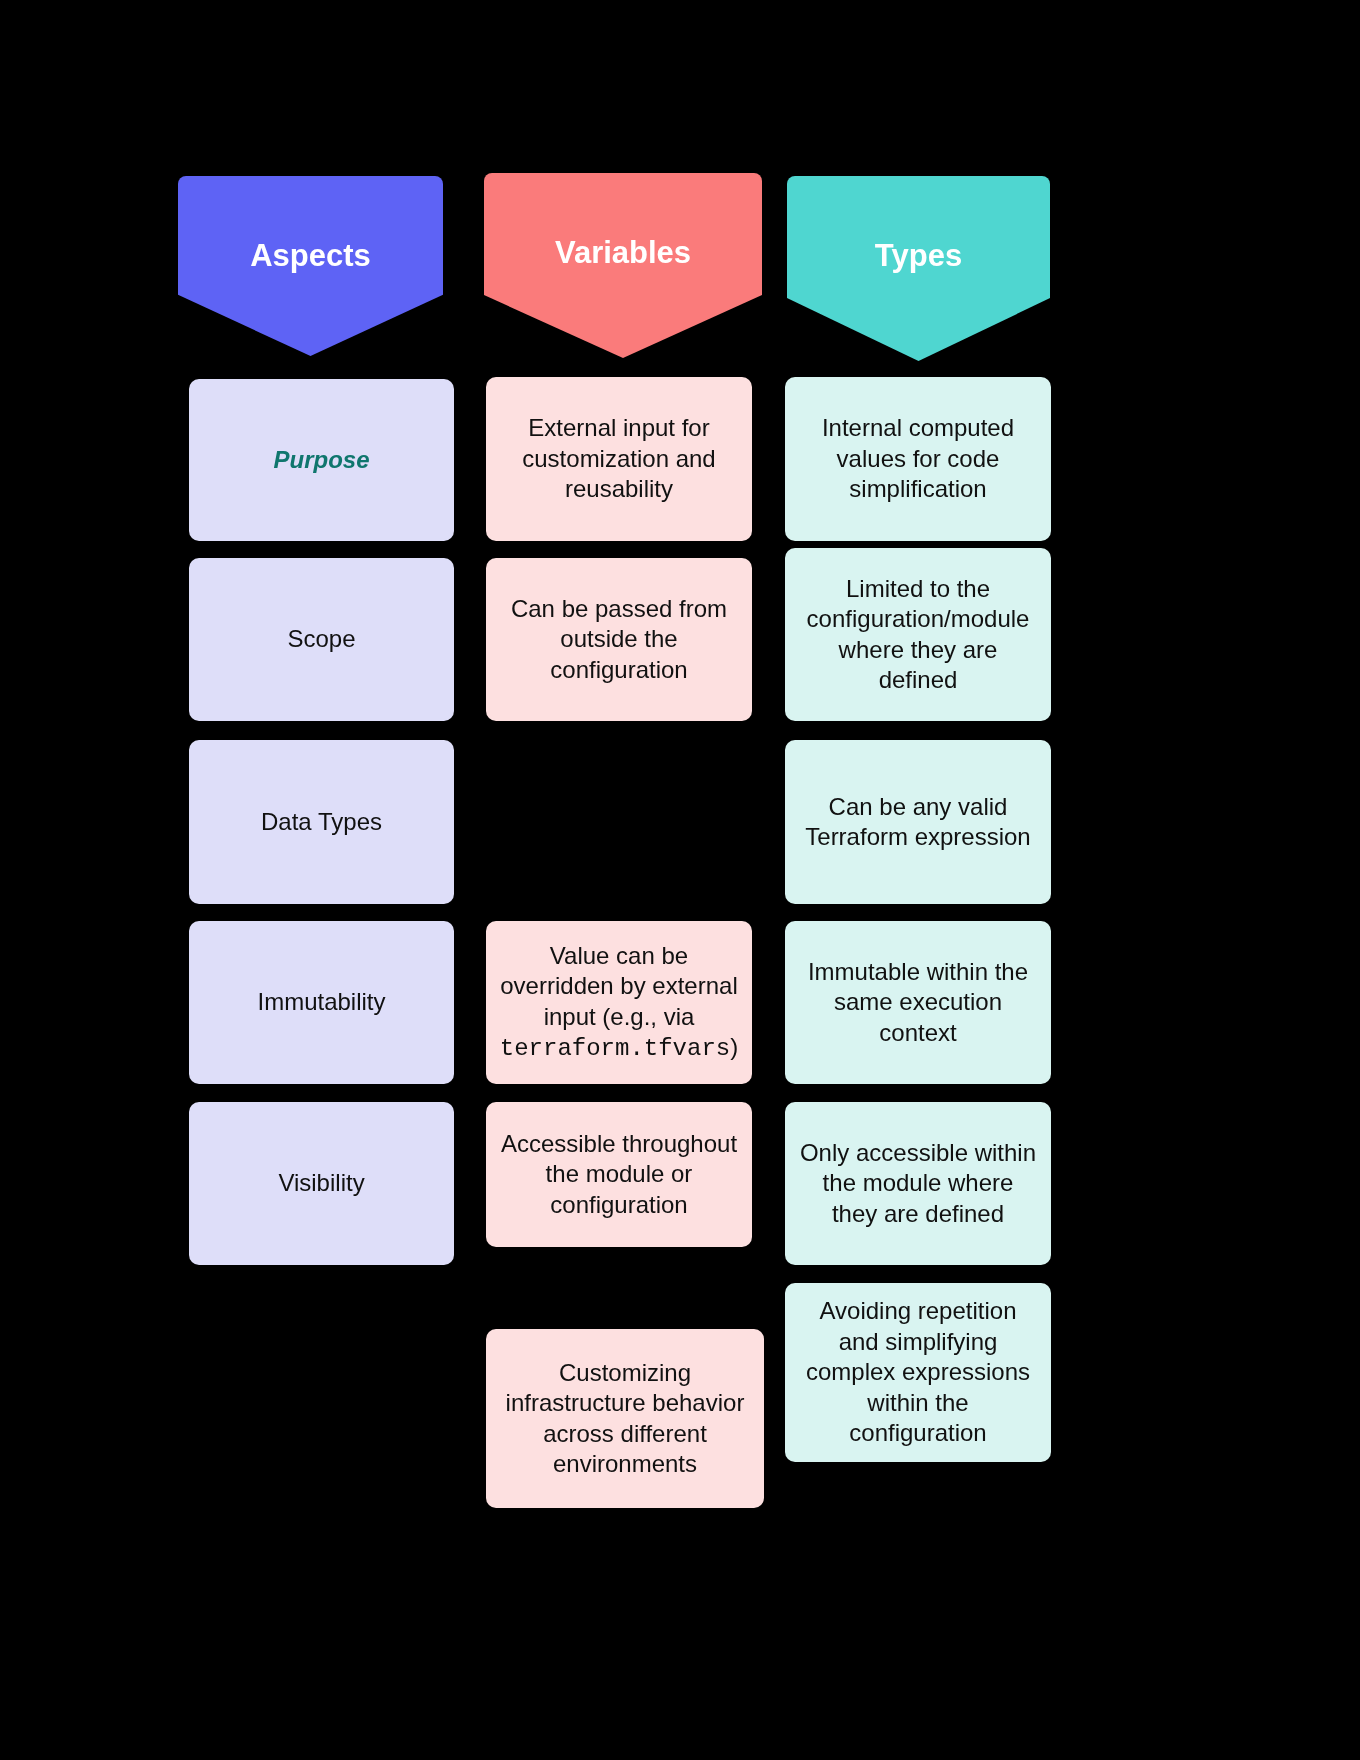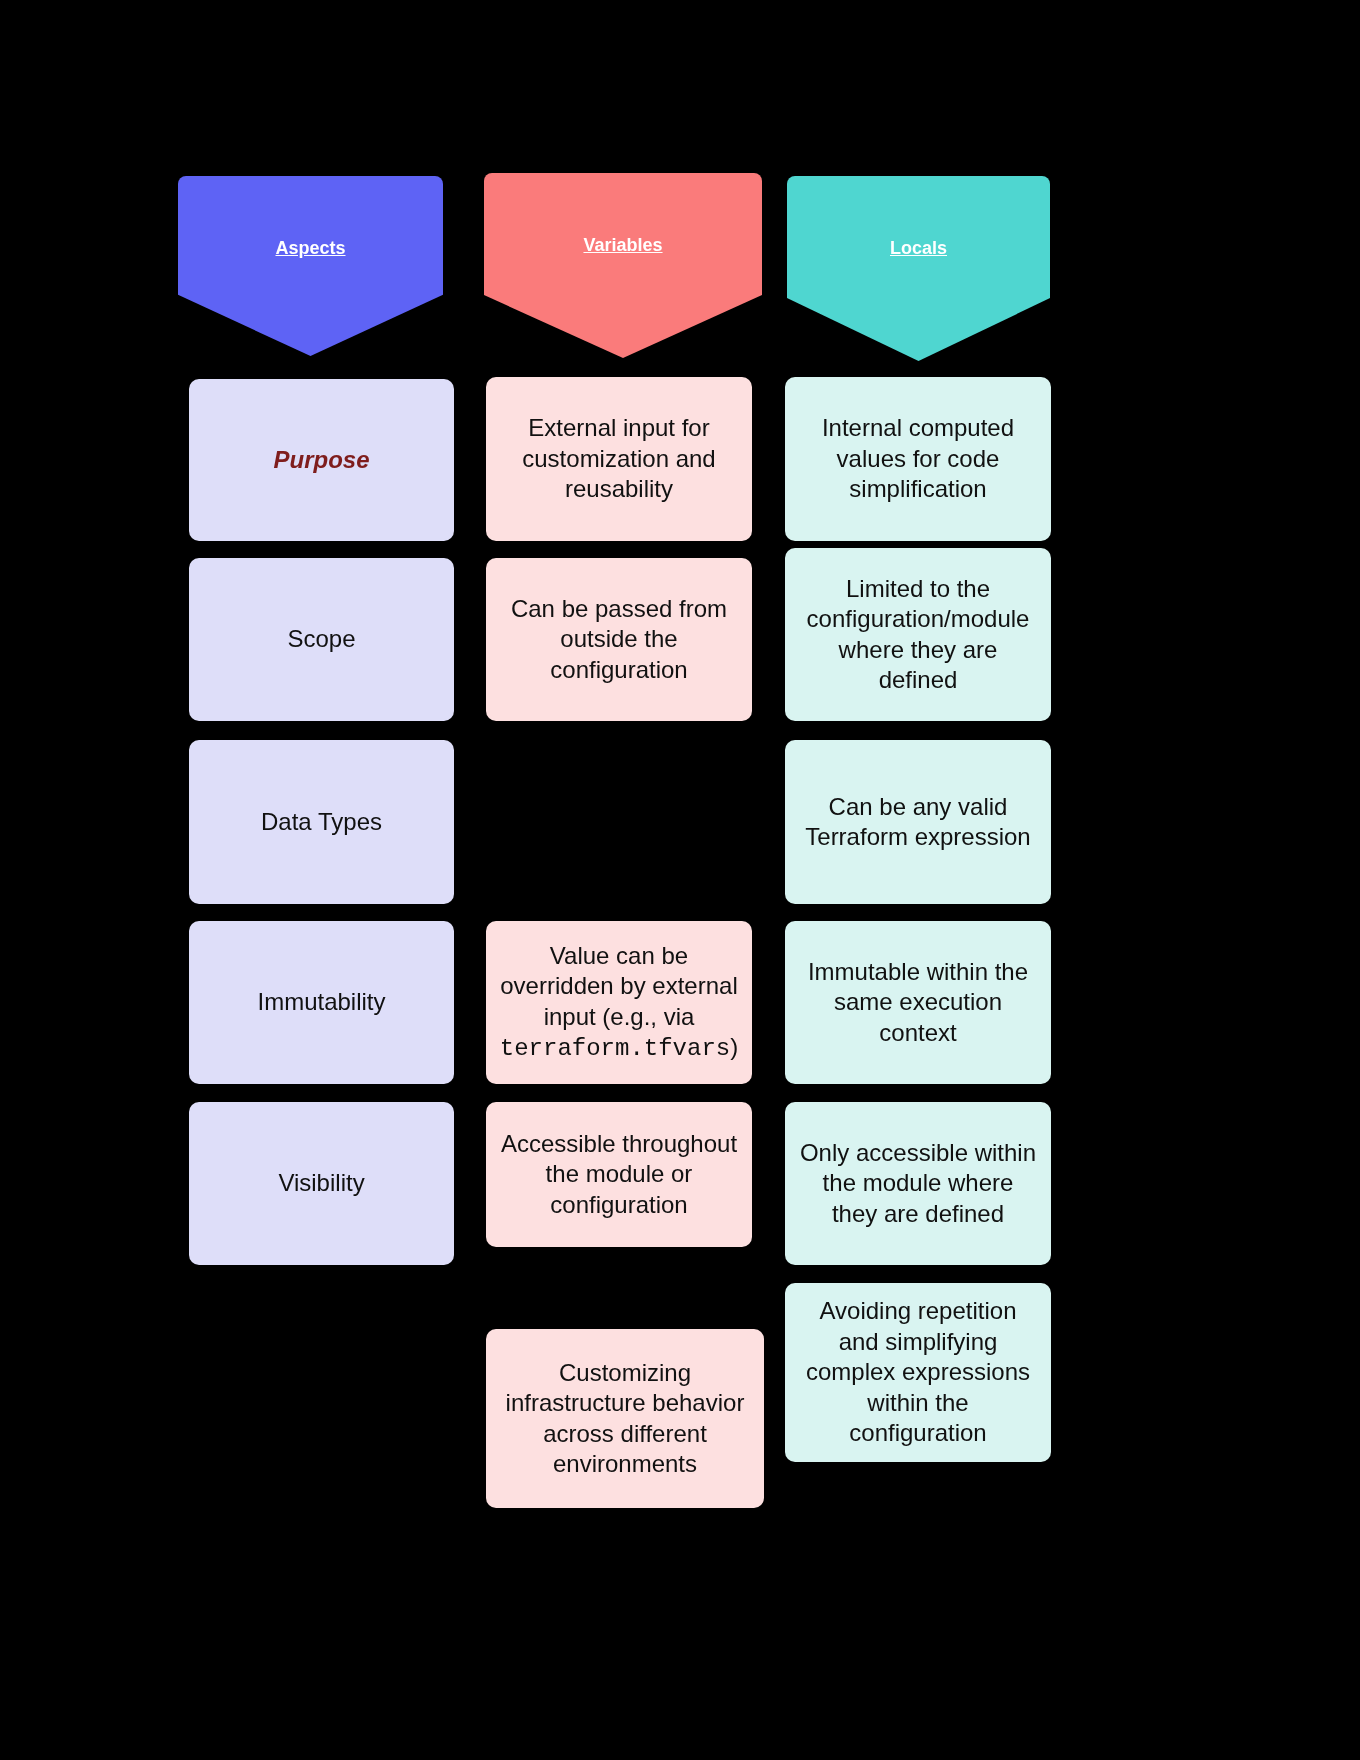--- a/index.html
+++ b/index.html
@@ -12,24 +12,23 @@
   #stage{position:relative;width:1360px;height:1760px;}
 
   
   .banner{
     position:absolute;
     display:flex;
     align-items:flex-start;
     justify-content:center;
     color:#fff;
     font-weight:bold;
-    font-size:18px;
+    font-size:31px;
     -webkit-clip-path:polygon(0 0,100% 0,100% 66%,50% 100%,0 66%);
     clip-path:polygon(0 0,100% 0,100% 66%,50% 100%,0 66%);
-    text-decoration:underline;
   }
   .banner .btxt{ margin-top:62px; }
 
   
   .cell{
     position:absolute;
     border-radius:10px;
     display:flex;
     align-items:center;
     justify-content:center;
@@ -42,42 +41,42 @@
   }
   .cell.aspect{ background:#dedef9; }
   .cell.var{ background:#fde0e0; }
   .cell.loc{ background:#d9f4f1; }
 
   .cell .txt{ width:100%; }
 
   .cell.firstaspect .txt{
     font-weight:bold;
     font-style:italic;
-    color:#7f1d1d;
+    color:#0f766e;
   }
   .mono{
     font-family:"Liberation Mono", monospace;
     font-size:24px;
   }
 </style>
 </head>
 <body>
 
 <div id="stage">
 
   <div class="banner" style="left:178px;top:176px;width:265px;height:180px;background:#5e63f5;border-top-left-radius:8px;border-top-right-radius:8px;">
     <span class="btxt">Aspects</span>
   </div>
 
   <div class="banner" style="left:484px;top:173px;width:278px;height:185px;background:#fa7b7b;border-top-left-radius:8px;border-top-right-radius:8px;">
     <span class="btxt">Variables</span>
   </div>
 
   <div class="banner" style="left:787px;top:176px;width:263px;height:185px;background:#4fd6d0;border-top-left-radius:8px;border-top-right-radius:8px;">
-    <span class="btxt">Locals</span>
+    <span class="btxt">Types</span>
   </div>
 
   <div class="cell aspect firstaspect" style="left:189px;top:379px;width:265px;height:162px;">
     <span class="txt">Purpose</span>
   </div>
   <div class="cell var" style="left:486px;top:377px;width:266px;height:164px;">
     <span class="txt">External input for customization and reusability</span>
   </div>
   <div class="cell loc" style="left:785px;top:377px;width:266px;height:164px;">
     <span class="txt">Internal computed values for code simplification</span>

